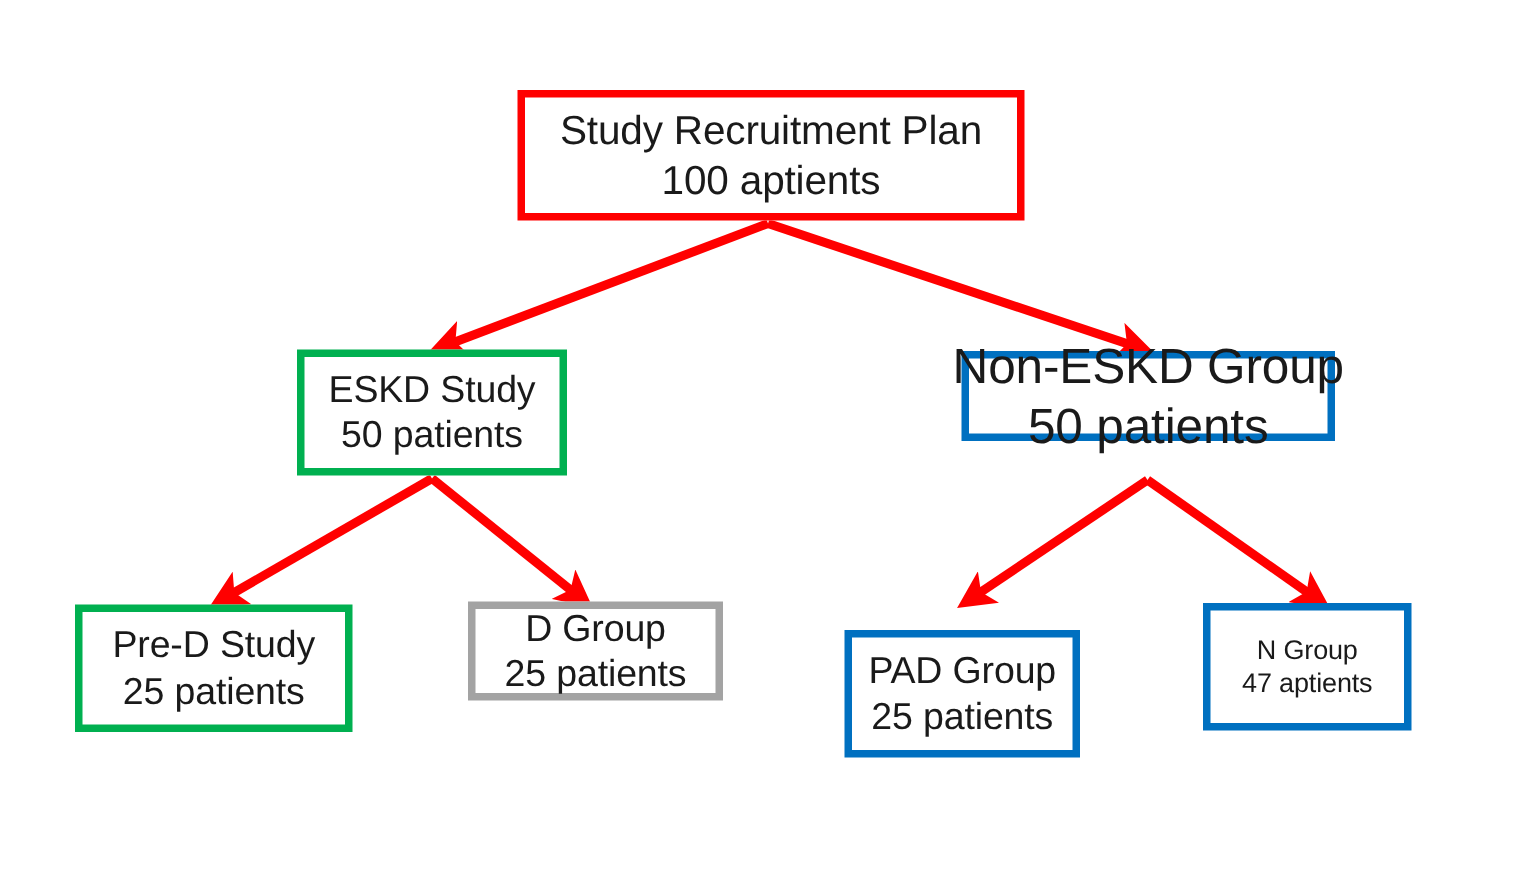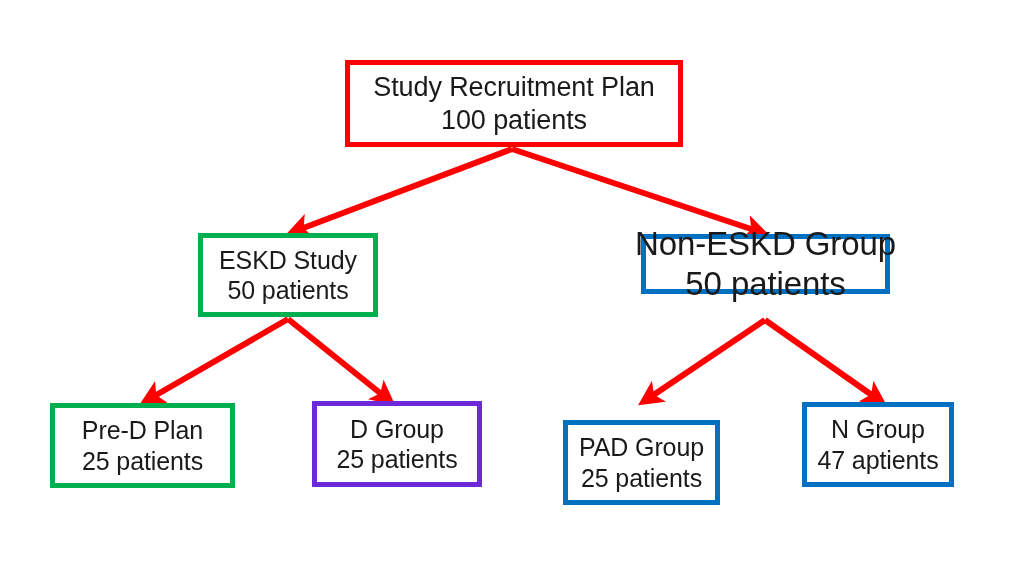--- a/index.html
+++ b/index.html
@@ -59,35 +59,35 @@
     font-size: 33px;
   }
   .node-pred {
     left: 50px; top: 403px;
     width: 185px; height: 85px;
     border: 5px solid #00b050;
     font-size: 25px;
   }
   .node-d {
     left: 312px; top: 401px;
-    width: 170px; height: 86px;
-    border: 5px solid #6d28d9;
+    width: 170px; height: 66px;
+    border: 5px solid #a3a3a3;
     font-size: 25px;
   }
   .node-pad {
     left: 563px; top: 420px;
     width: 157px; height: 85px;
     border: 5px solid #0070c0;
     font-size: 25px;
   }
   .node-n {
     left: 802px; top: 402px;
-    width: 152px; height: 85px;
+    width: 139px; height: 85px;
     border: 5px solid #0070c0;
-    font-size: 25px;
+    font-size: 18px;
   }
 </style>
 </head>
 <body>
 
 <div id="diagram-root">
 
   <svg id="connector-layer" width="1021" height="580" viewBox="0 0 1021 580">
     <defs>
       <marker id="arrowhead-red" markerWidth="4.2" markerHeight="4.2" refX="2.0" refY="2.1" orient="auto" markerUnits="strokeWidth">
@@ -103,35 +103,35 @@
 
     <line x1="288" y1="319" x2="385" y2="397" stroke="#ff0000" stroke-width="6" marker-end="url(#arrowhead-red)"></line>
 
     <line x1="765" y1="320" x2="649" y2="398" stroke="#ff0000" stroke-width="6" marker-end="url(#arrowhead-red)"></line>
 
     <line x1="765" y1="320" x2="876" y2="398" stroke="#ff0000" stroke-width="6" marker-end="url(#arrowhead-red)"></line>
   </svg>
 
   <div class="node node-root">
     <span class="line1">Study Recruitment Plan</span>
-    <span class="line2">100 patients</span>
+    <span class="line2">100 aptients</span>
   </div>
 
   <div class="node node-eskd">
     <span class="line1">ESKD Study</span>
     <span class="line2">50 patients</span>
   </div>
 
   <div class="node node-noneskd">
     <span class="line1">Non-ESKD Group</span>
     <span class="line2">50 patients</span>
   </div>
 
   <div class="node node-pred">
-    <span class="line1">Pre-D Plan</span>
+    <span class="line1">Pre-D Study</span>
     <span class="line2">25 patients</span>
   </div>
 
   <div class="node node-d">
     <span class="line1">D Group</span>
     <span class="line2">25 patients</span>
   </div>
 
   <div class="node node-pad">
     <span class="line1">PAD Group</span>

